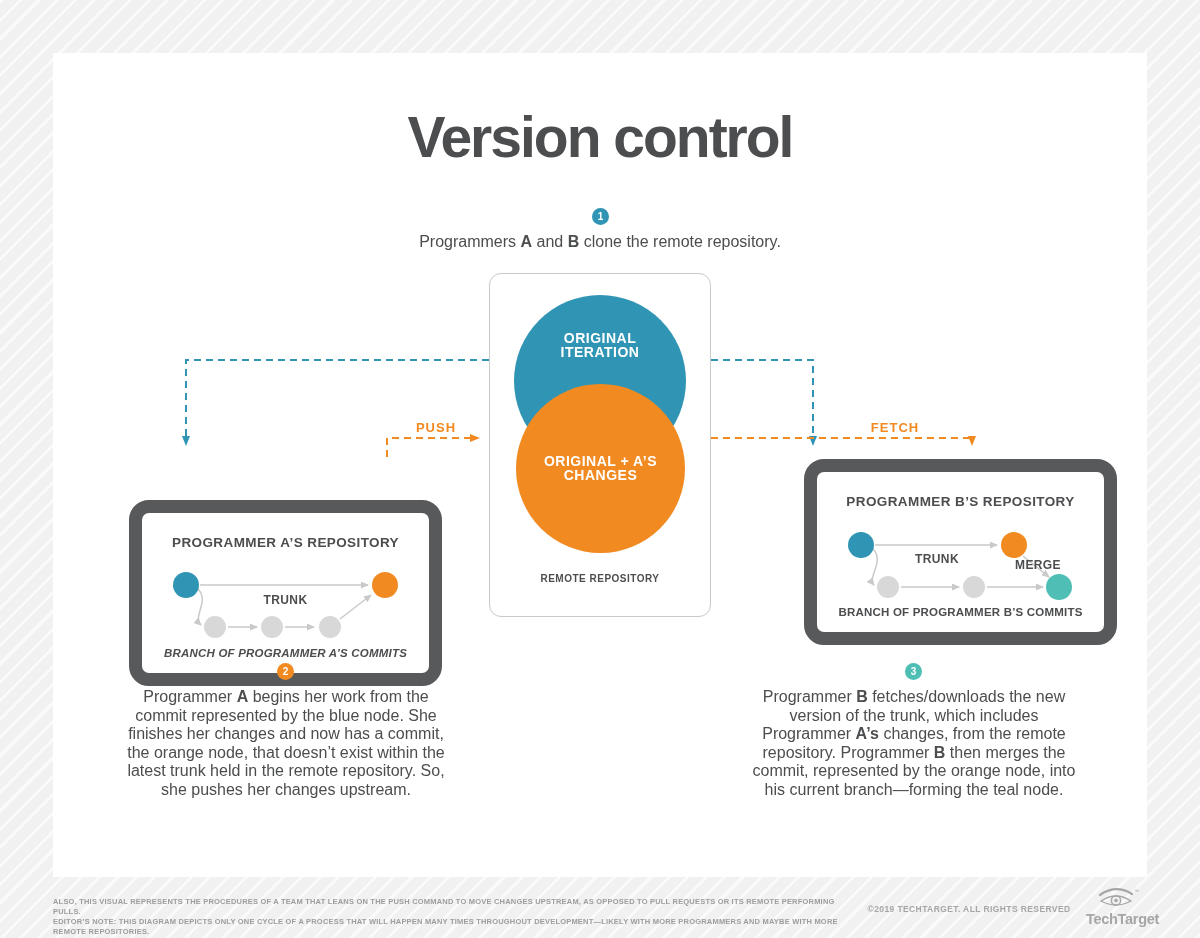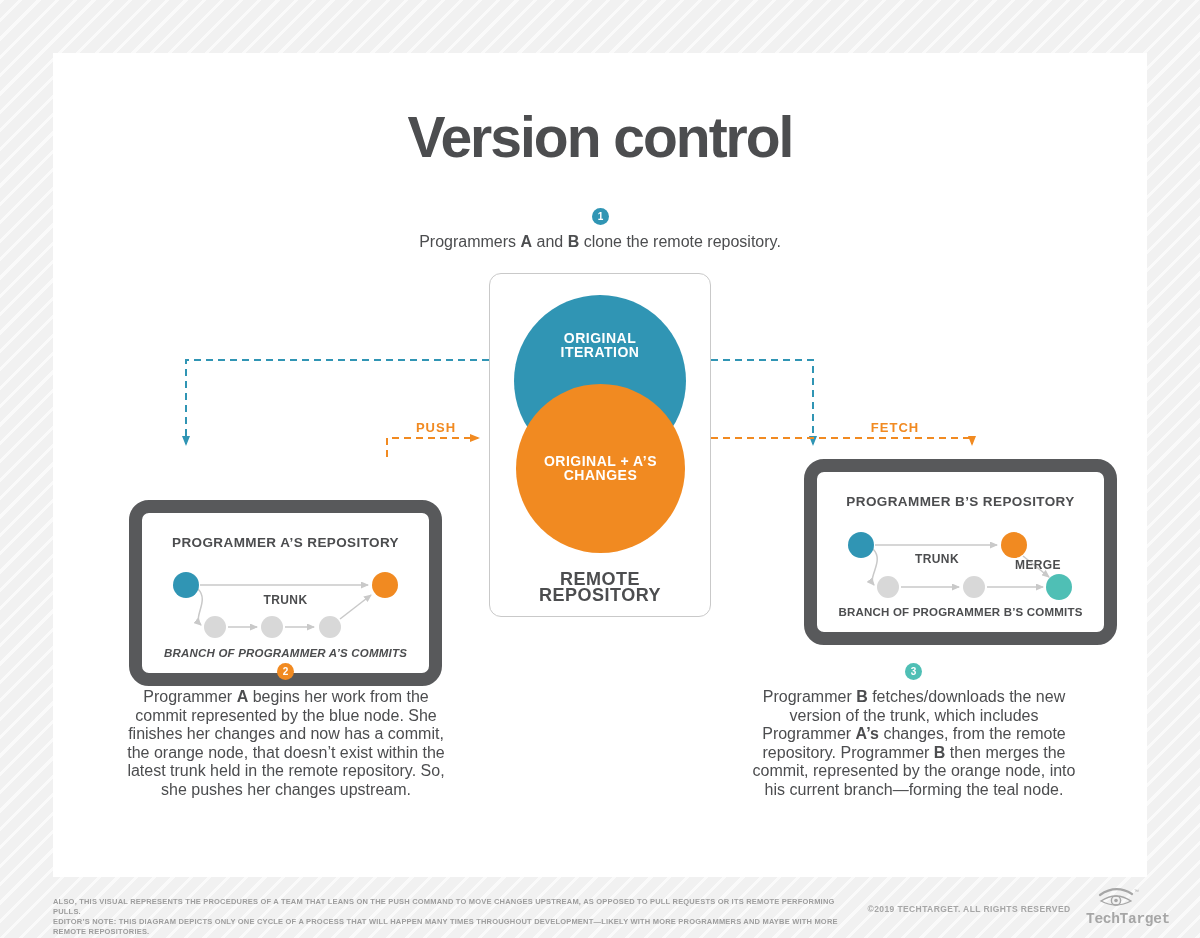--- a/index.html
+++ b/index.html
@@ -23,21 +23,21 @@
   
   .remote-card{left:489px;top:273px;width:222px;height:344px;background:#fff;
     border:1px solid var(--cardborder);border-radius:12px;}
   .circle{border-radius:50%;color:#fff;font-weight:700;font-size:14px;line-height:13.5px;
     letter-spacing:.5px;text-align:center;}
   .circle-blue{left:514px;top:295px;width:172px;height:172px;background:var(--blue);}
   .circle-orange{left:516px;top:384px;width:169px;height:169px;background:var(--orange);
     display:flex;align-items:center;justify-content:center;}
   .circle-label{width:130px;margin:16px auto;}
   .remote-caption{left:489px;top:571px;width:222px;text-align:center;color:var(--dark);
-    font-size:18px;line-height:16px;font-weight:700;letter-spacing:.5px;}
+    font-size:10px;line-height:16px;font-weight:700;letter-spacing:.5px;}
   .remote-caption span{display:inline-block;width:130px;}
   
   .repo-frame{width:313px;height:186px;background:#fff;border:13px solid var(--frame);border-radius:20px;}
   .repo-a{left:129px;top:452px;margin-top:48px;} .repo-b{left:758px;top:459px;margin-left:46px;}
   .repo-title{left:0;top:22px;width:100%;text-align:center;color:var(--dark);
     font-size:13.5px;font-weight:700;letter-spacing:.4px;}
   .graph-label{color:var(--dark);font-weight:700;text-align:center;}
   .node{border-radius:50%;}
   .node-lg{width:26px;height:26px;} .node-sm{width:22px;height:22px;}
   .n-blue{background:var(--blue);} .n-orange{background:var(--orange);}
@@ -45,21 +45,21 @@
   
   .conn-label{font-size:13px;font-weight:700;letter-spacing:1px;color:var(--orange);text-align:center;}
   
   .svg-abs{position:absolute;left:0;top:0;pointer-events:none;}
   
   .foot-note{left:53px;top:897px;width:800px;color:var(--muted);
     font-size:7.5px;line-height:10px;font-weight:700;letter-spacing:.2px;}
   .foot-copy{left:860px;top:904px;width:218px;text-align:center;color:#A6A6A6;
     font-size:8.5px;font-weight:700;letter-spacing:.4px;}
   .logo{left:1086px;top:886px;width:64px;text-align:center;color:#A6A6A6;}
-  .logo-word{font-size:14.5px;font-weight:700;letter-spacing:-.3px;line-height:14px;font-family:Liberation Mono, monospace;}
+  .logo-word{font-size:14.5px;font-weight:700;letter-spacing:-.3px;line-height:14px;}
 </style>
 </head>
 <body>
 
 <div class="page">
   <div class="abs sheet"></div>
 
   <div class="abs page-title">Version control</div>
 
   <div class="abs badge badge-blue" style="left:592px;top:208px;">

